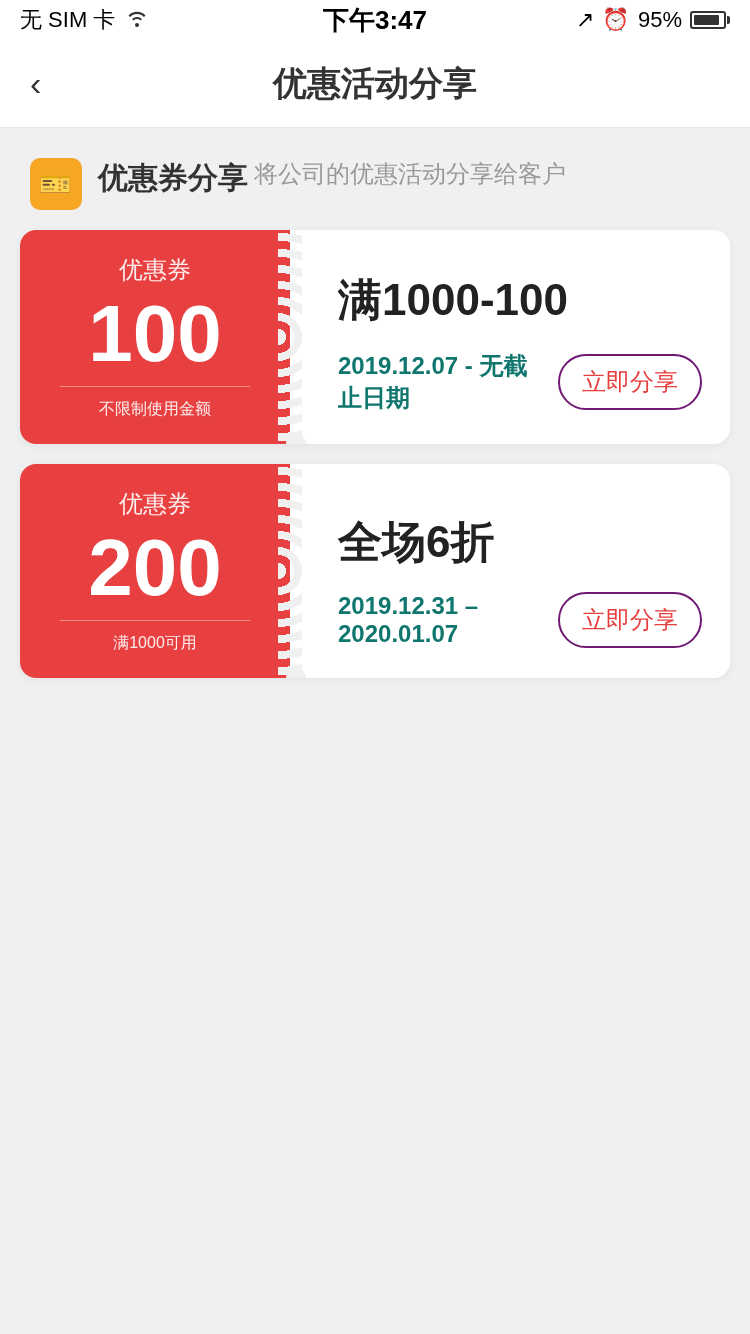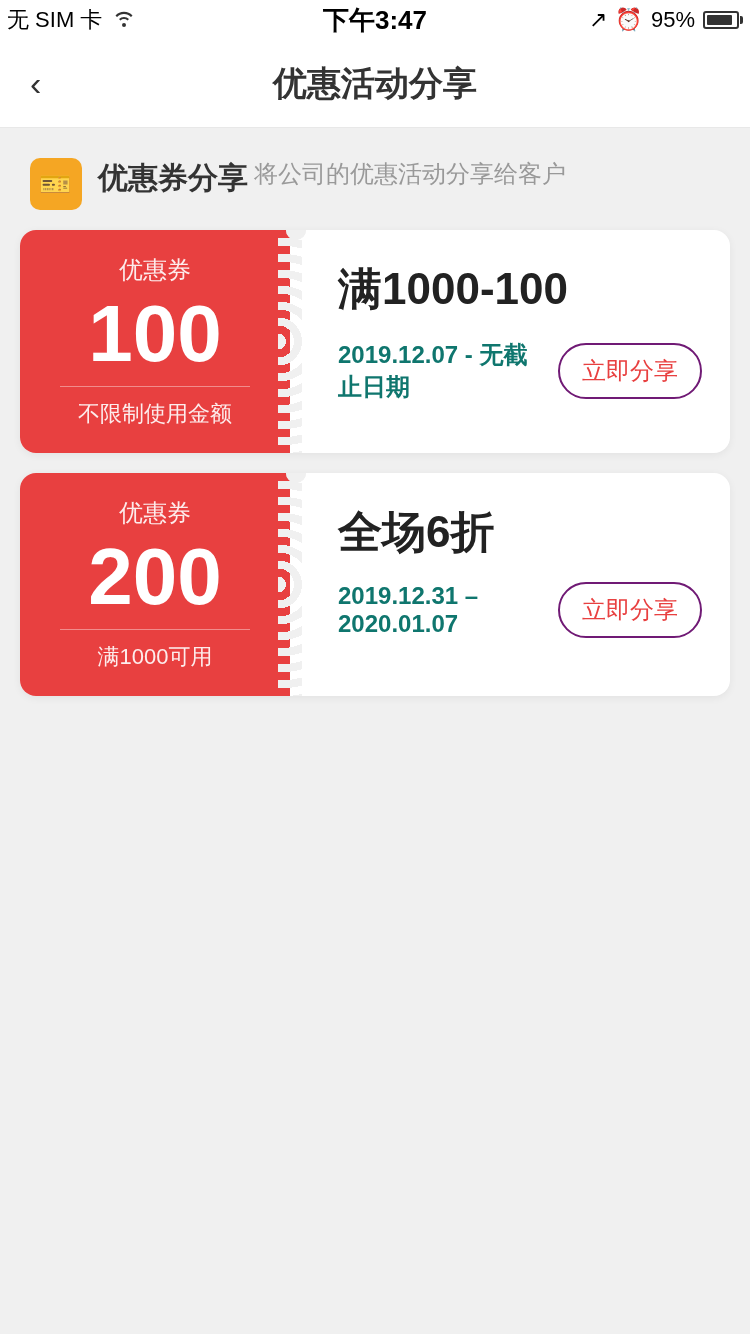--- a/index.html
+++ b/index.html
@@ -14,21 +14,21 @@
     }
 
     
     .status-bar {
       width: 100%;
       height: 40px;
       background: #fff;
       display: flex;
       align-items: center;
       justify-content: space-between;
-      padding: 0 7px;
+      padding: 0 20px;
       font-size: 24px;
       font-weight: 500;
     }
     .status-left {
       display: flex;
       align-items: center;
       gap: 10px;
       font-size: 22px;
     }
     .status-center {
@@ -138,21 +138,21 @@
       flex-direction: column;
       gap: 20px;
     }
 
     
     .coupon-card {
       background: #fff;
       border-radius: 16px;
       overflow: hidden;
       display: flex;
-      align-items: flex-start;
+      align-items: flex-end;
       box-shadow: 0 2px 8px rgba(0,0,0,0.06);
     }
 
     
     .coupon-left {
       width: 270px;
       background: #e84040;
       flex-shrink: 0;
       display: flex;
       flex-direction: column;
@@ -187,21 +187,21 @@
       line-height: 1;
       margin-bottom: 12px;
     }
     .coupon-divider {
       width: 80%;
       height: 1px;
       background: rgba(255,255,255,0.4);
       margin-bottom: 12px;
     }
     .coupon-condition {
-      font-size: 22px;
+      font-size: 16px;
       color: rgba(255,255,255,0.9);
       text-align: center;
     }
 
     
     .coupon-separator {
       width: 20px;
       position: relative;
       flex-shrink: 0;
       display: flex;

